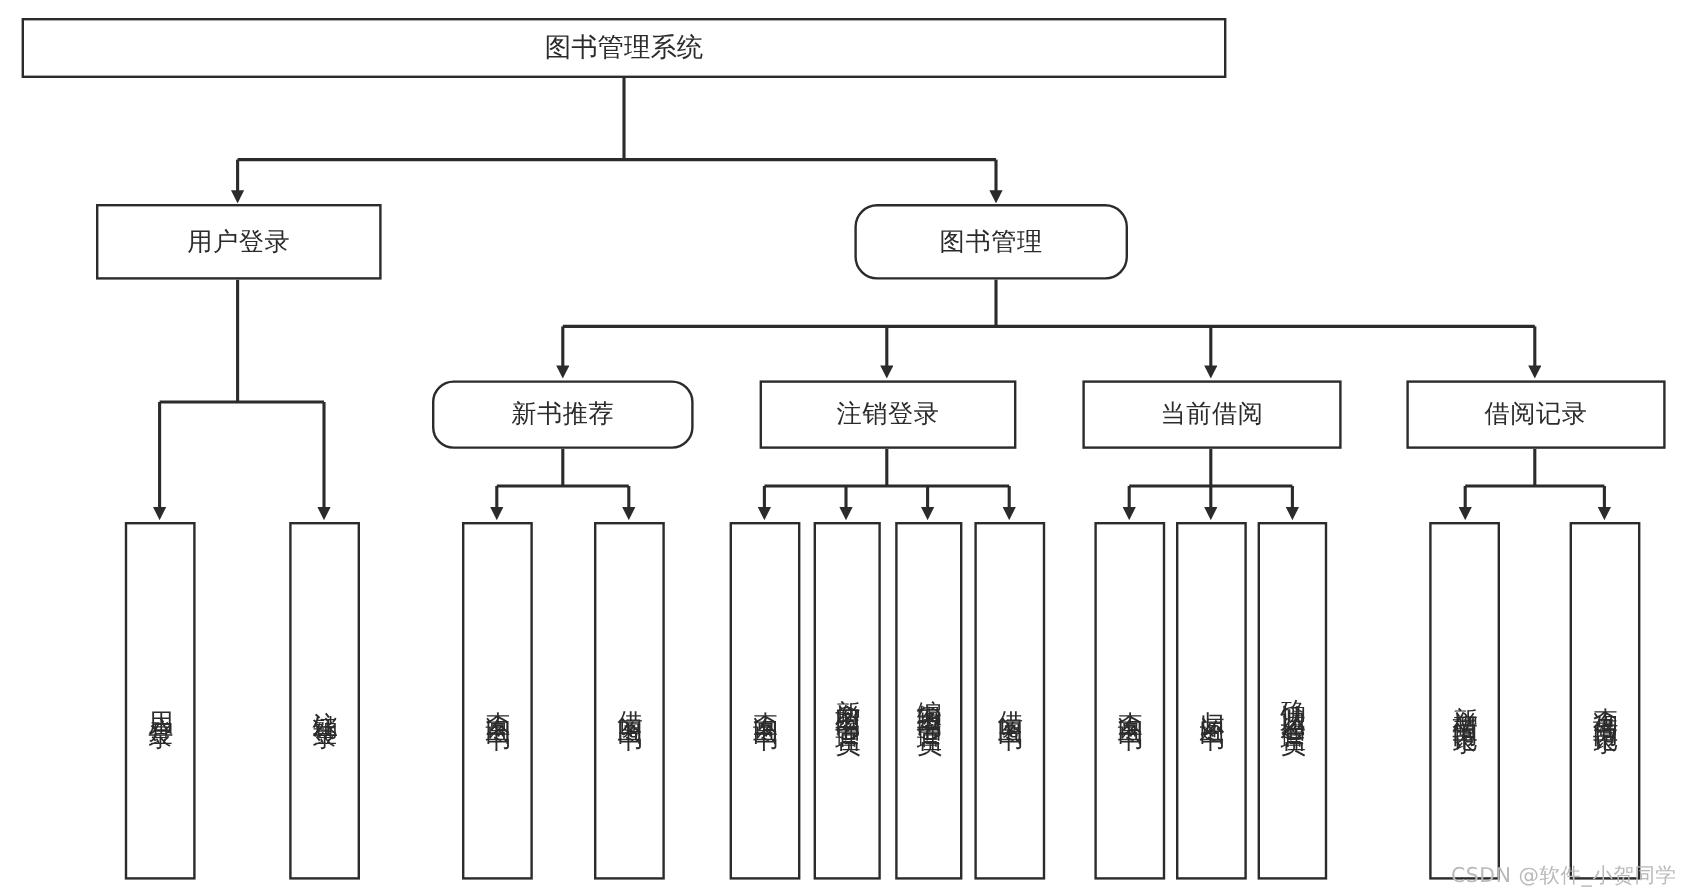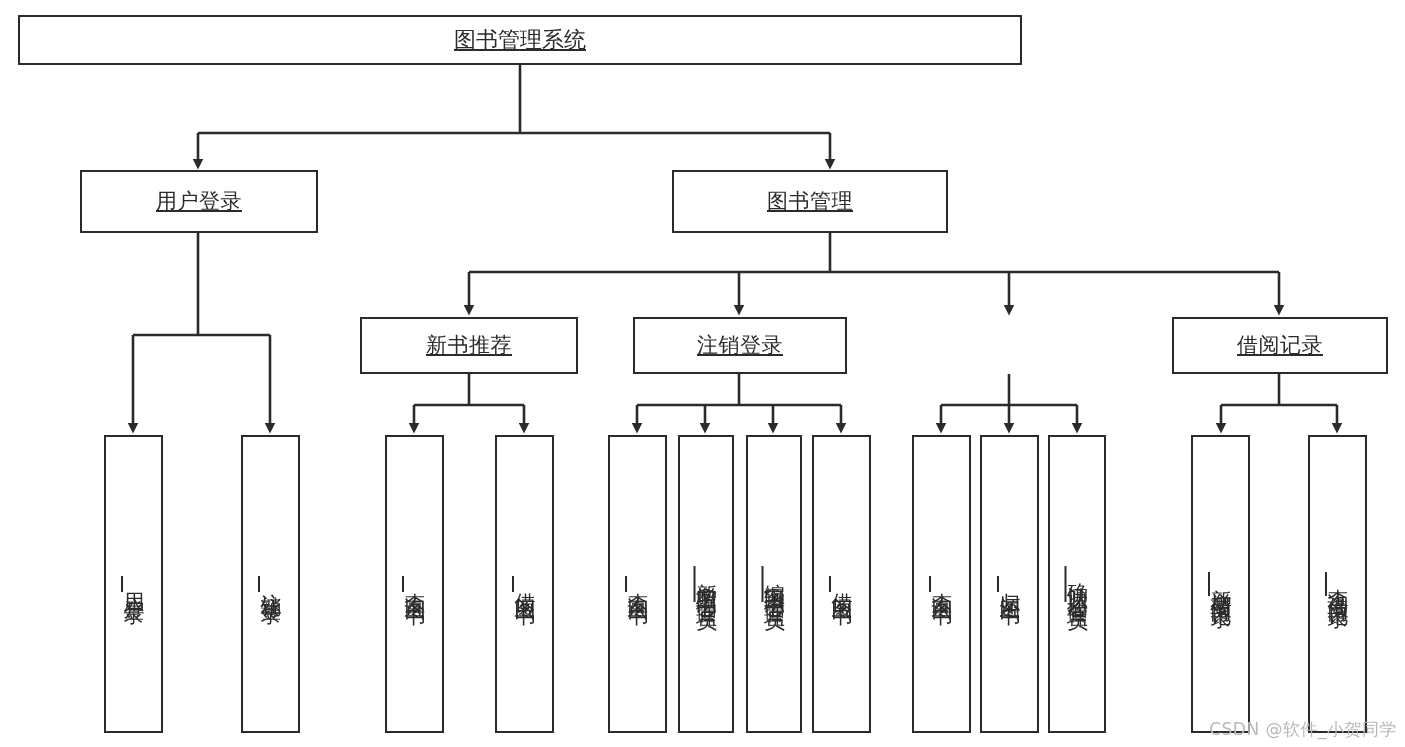--- a/index.html
+++ b/index.html
@@ -22,21 +22,20 @@
   }
   .node{
     position:absolute;
     box-sizing:border-box;
     border:2.5px solid #2b2b2b;
     background:#ffffff;
     display:flex;
     align-items:center;
     justify-content:center;
     color:#2b2b2b;
-    text-decoration:underline;
   }
   .node.h{
     font-size:21px;
     letter-spacing:0.5px;
     line-height:1.1;
   }
   .node.root{
     font-size:22px;
   }
   .node.v{
@@ -121,29 +120,32 @@
     </g>
   </svg>
 
   <div class="node root" style="left:18px; top:15px; width:1004px; height:50px;">
     <span>图书管理系统</span>
   </div>
 
   <div class="node h" style="left:80px; top:170px; width:238px; height:63px;">
     <span>用户登录</span>
   </div>
-  <div class="node h" style="left:672px; top:170px; width:276px; height:63px;">
+  <div class="node h" style="left:712px; top:170px; width:228px; height:63px;border-radius:19px;">
     <span>图书管理</span>
   </div>
 
-  <div class="node h" style="left:360px; top:317px; width:218px; height:57px;">
+  <div class="node h" style="left:360px; top:317px; width:218px; height:57px;border-radius:18px;">
     <span>新书推荐</span>
   </div>
   <div class="node h" style="left:633px; top:317px; width:214px; height:57px;">
     <span>注销登录</span>
+  </div>
+  <div class="node h" style="left:902px; top:317px; width:216px; height:57px;">
+    <span>当前借阅</span>
   </div>
   <div class="node h" style="left:1172px; top:317px; width:216px; height:57px;">
     <span>借阅记录</span>
   </div>
 
   <div class="node v" style="left:104px; top:435px; width:59px; height:298px;">
     <span class="vtext">用户登录</span>
   </div>
   <div class="node v" style="left:241px; top:435px; width:59px; height:298px;">
     <span class="vtext">注销登录</span>

